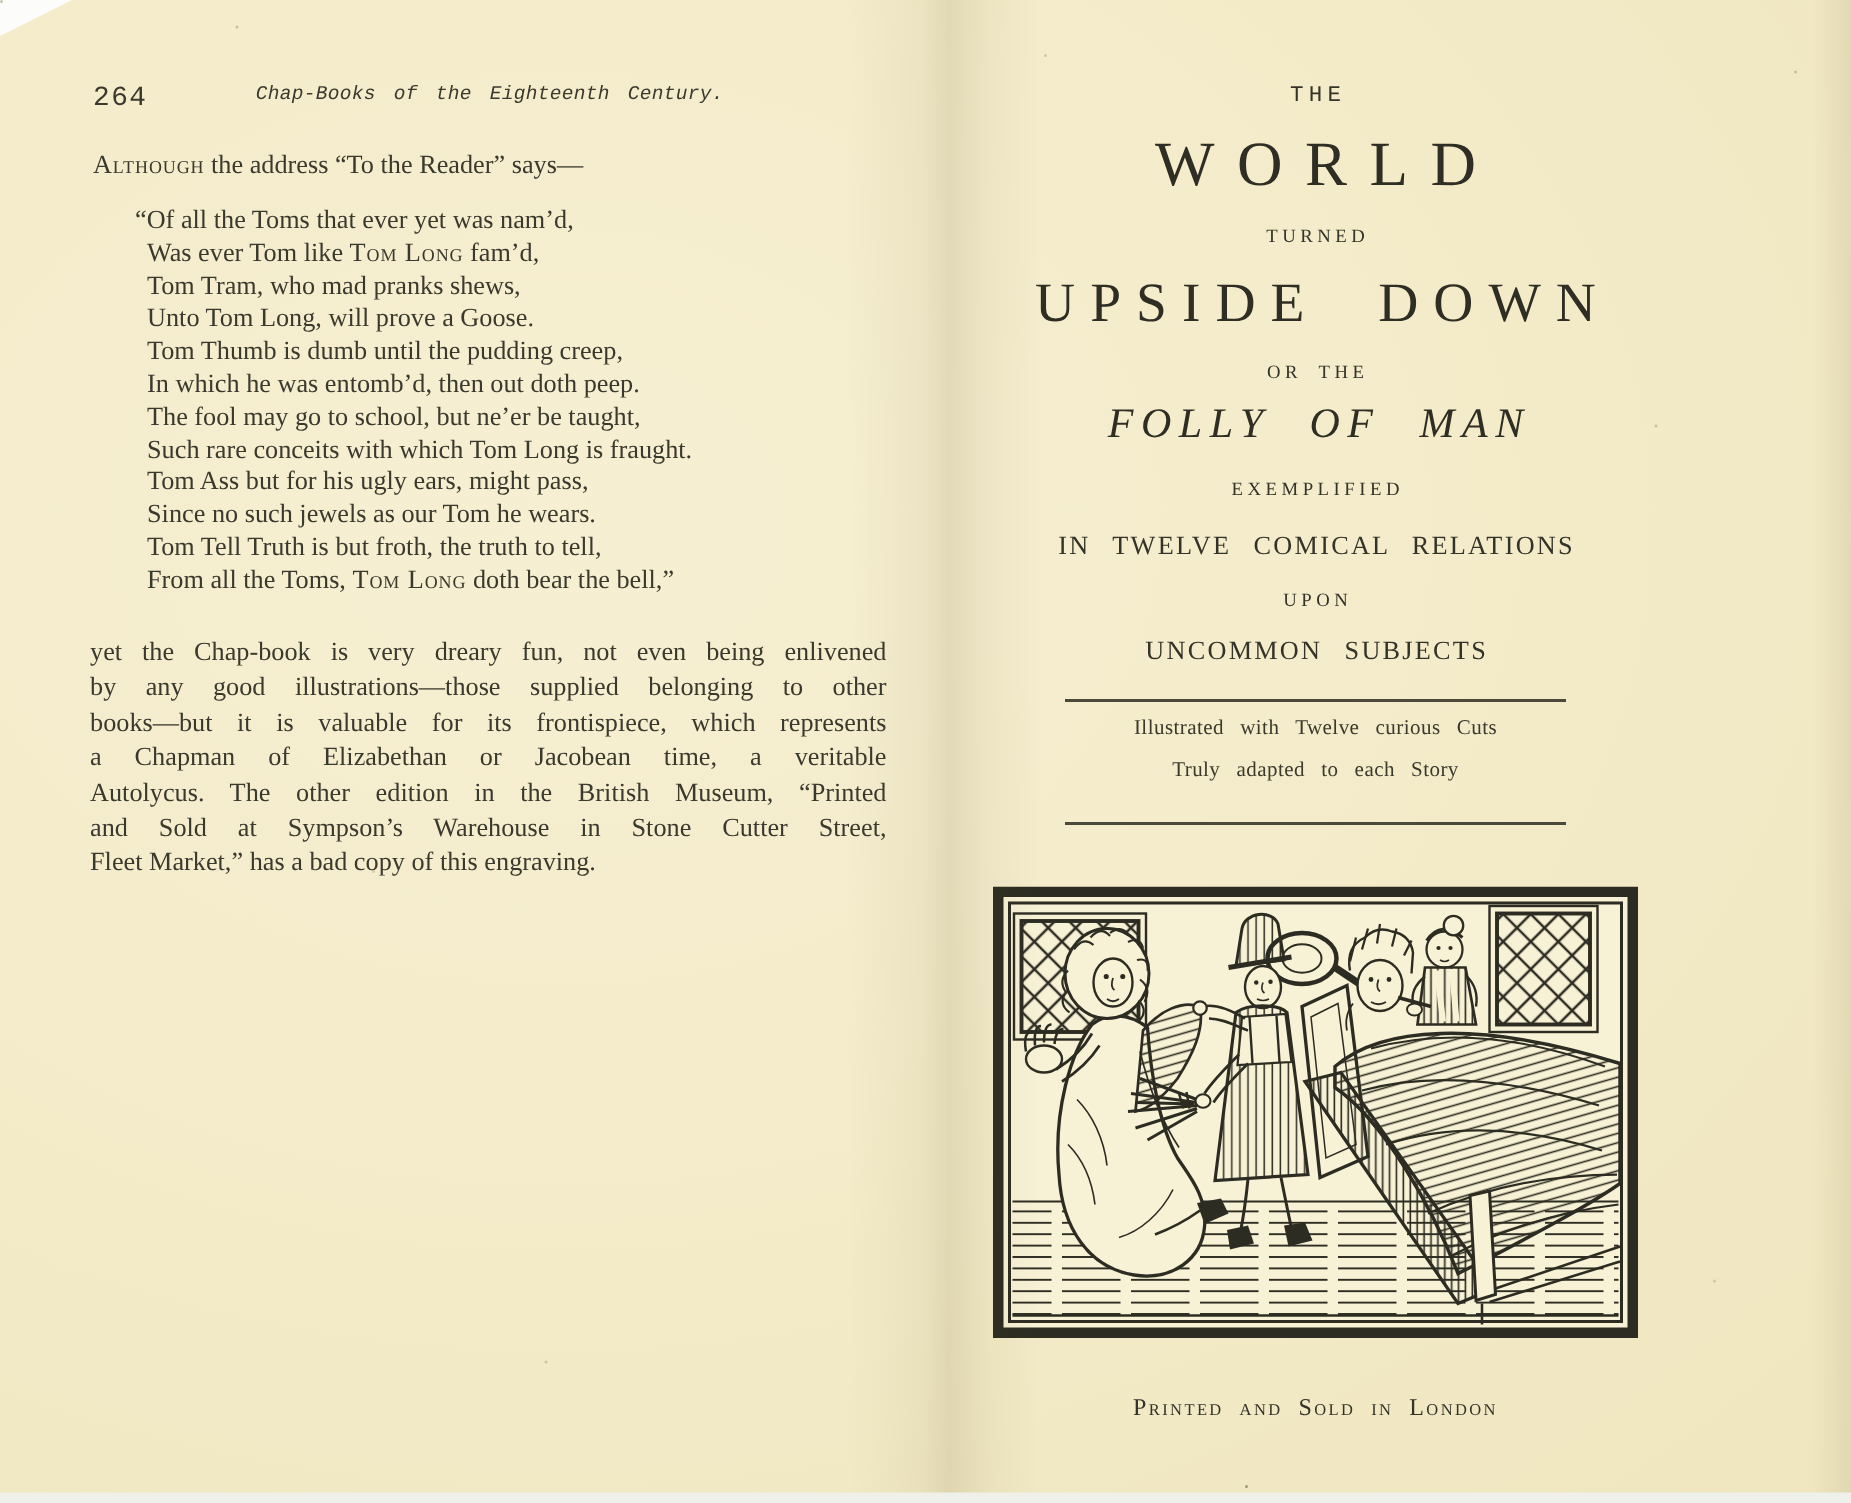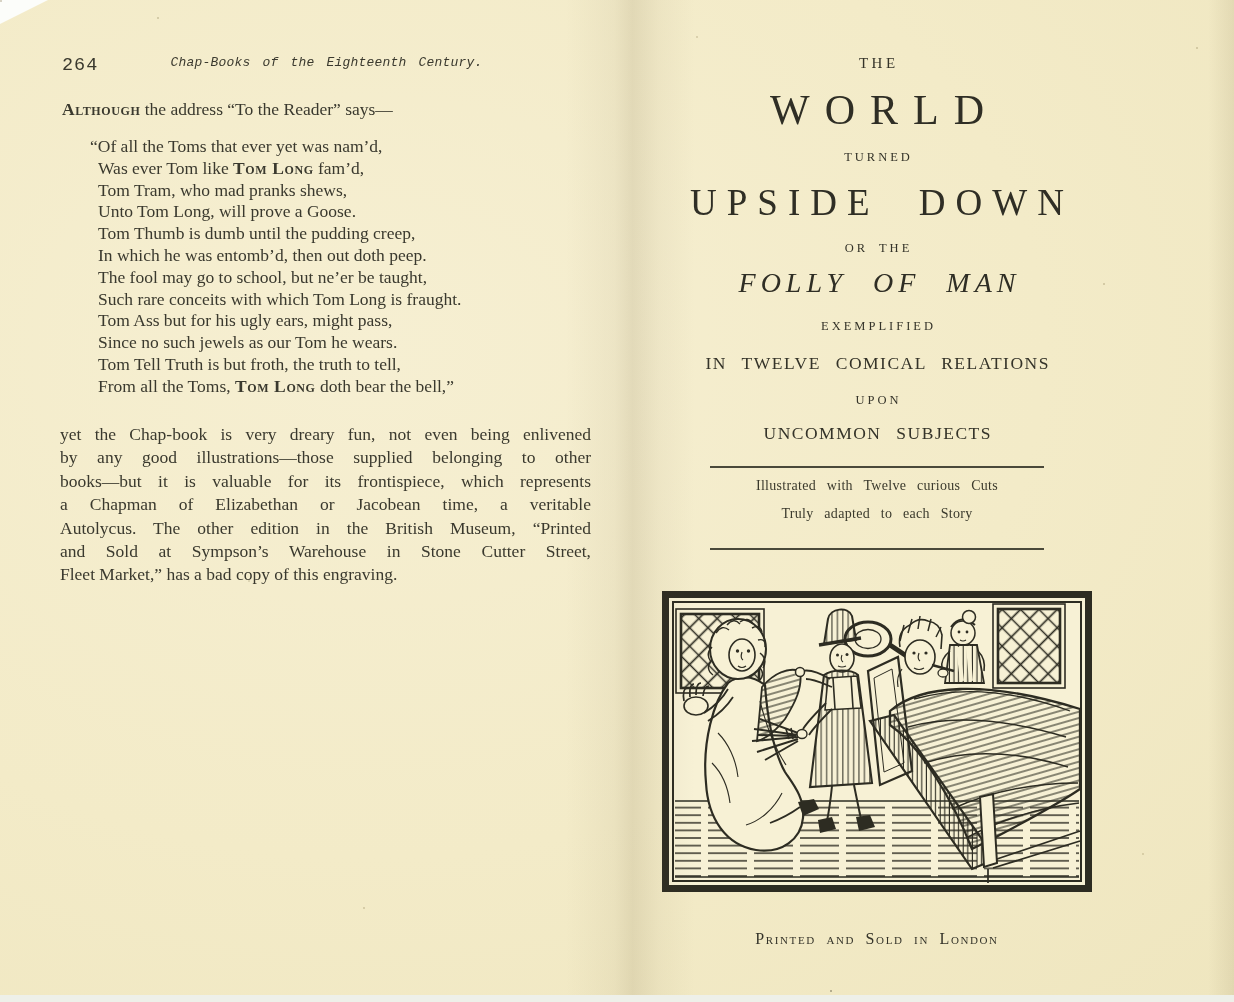--- a/index.html
+++ b/index.html
@@ -40,21 +40,21 @@
 
   
   .left-page{position:absolute;left:60px;top:0;width:533px;height:1002px;}
   .lp-header{position:absolute;top:55px;left:0;width:100%;height:26px;font-family:Liberation Mono, monospace;}
   .page-number{position:absolute;left:2px;top:0;font-size:18.5px;letter-spacing:1px;}
   .running-title{
     position:absolute;left:0;top:0;width:100%;text-align:center;
     font-style:italic;font-size:13px;word-spacing:4px;letter-spacing:.2px;
   }
   .intro-line{position:absolute;top:99px;left:2px;width:100%;font-size:17.5px;}
-  .sc{font-variant:small-caps;letter-spacing:.6px;font-weight:bold;}
+  .sc{font-variant:small-caps;letter-spacing:.6px;}
   .poem{position:absolute;top:136px;left:38px;width:470px;font-size:17.5px;}
   .poem-line{line-height:21.8px;white-space:nowrap;}
   .poem-line:first-child{margin-left:-8px;}
   .body-paragraph{position:absolute;top:423px;left:0;width:531px;font-size:17.5px;}
   .jline{line-height:23.4px;text-align:justify;text-align-last:justify;}
   .jline.last{text-align-last:left;}
 
   
   .right-page{position:absolute;left:652px;top:0;width:450px;height:1002px;color:#343329;}
   .rp{position:absolute;left:0;width:100%;text-align:center;white-space:nowrap;}
@@ -62,21 +62,21 @@
   .t-tiny{font-size:12.5px;letter-spacing:3px;text-indent:3px;word-spacing:5px;}
   .t-world{font-size:42px;letter-spacing:15px;text-indent:15px;color:#2f2e25;}
   .t-upside{font-size:37px;letter-spacing:10px;text-indent:10px;word-spacing:20px;color:#2f2e25;}
   .t-folly{font-size:28px;font-style:italic;letter-spacing:5px;text-indent:5px;word-spacing:14px;color:#2f2e25;}
   .t-mid{font-size:17.5px;letter-spacing:1.5px;text-indent:1.5px;word-spacing:9px;}
   .rule{position:absolute;left:58px;width:334px;height:2px;background:#4a4า3a;background:#4a493a;}
   .t-ital{font-size:14px;word-spacing:7px;letter-spacing:.3px;color:#3a392c;}
   .imprint{font-variant:small-caps;font-size:16px;letter-spacing:1.6px;word-spacing:5px;}
   .woodcut{position:absolute;top:591px;left:10px;width:430px;height:301px;}
 
-  .top-the{top:55px;} .top-world{top:86px;} .top-turned{top:150px;}
+  .top-the{top:55px;font-family:Liberation Mono, monospace;} .top-world{top:86px;} .top-turned{top:150px;}
   .top-upside{top:181px;} .top-orthe{top:241px;} .top-folly{top:267px;}
   .top-exempl{top:319px;} .top-twelve{top:353px;} .top-upon{top:393px;}
   .top-uncommon{top:423px;} .top-rule1{top:466px;} .top-sub1{top:478px;}
   .top-sub2{top:506px;} .top-rule2{top:548px;} .top-imprint{top:930px;}
 </style>
 </head>
 <body>
 
 <div class="spread">
 

